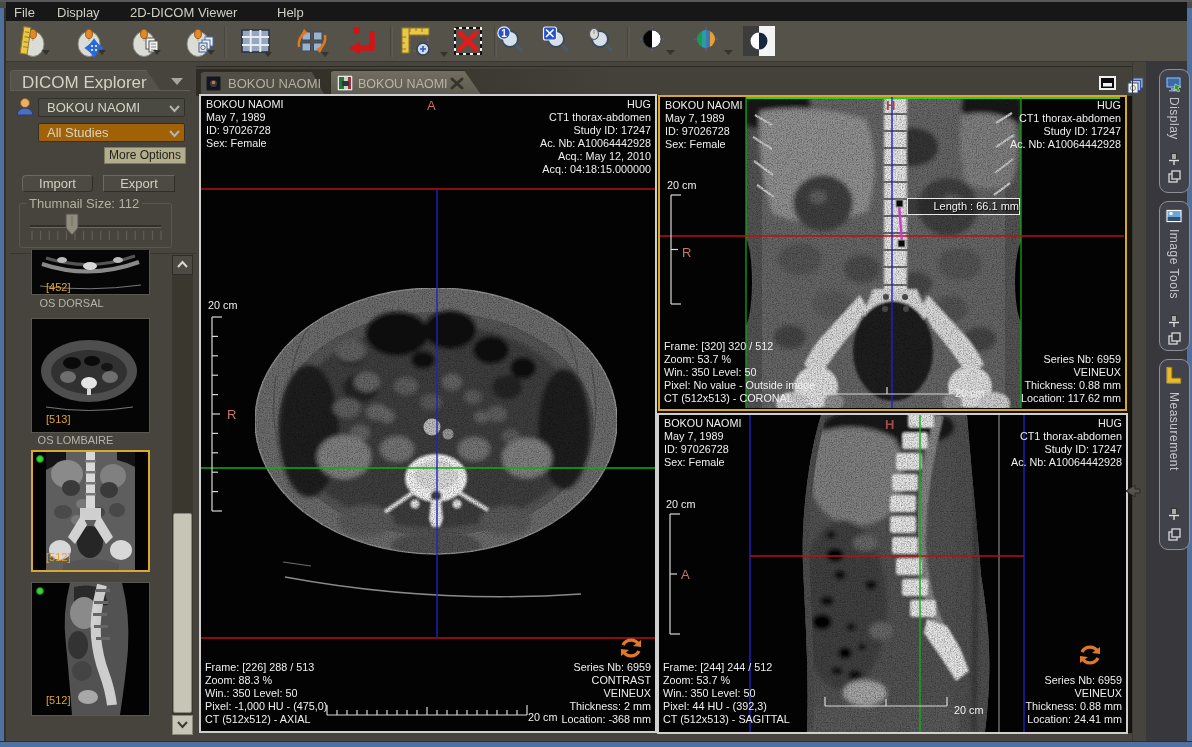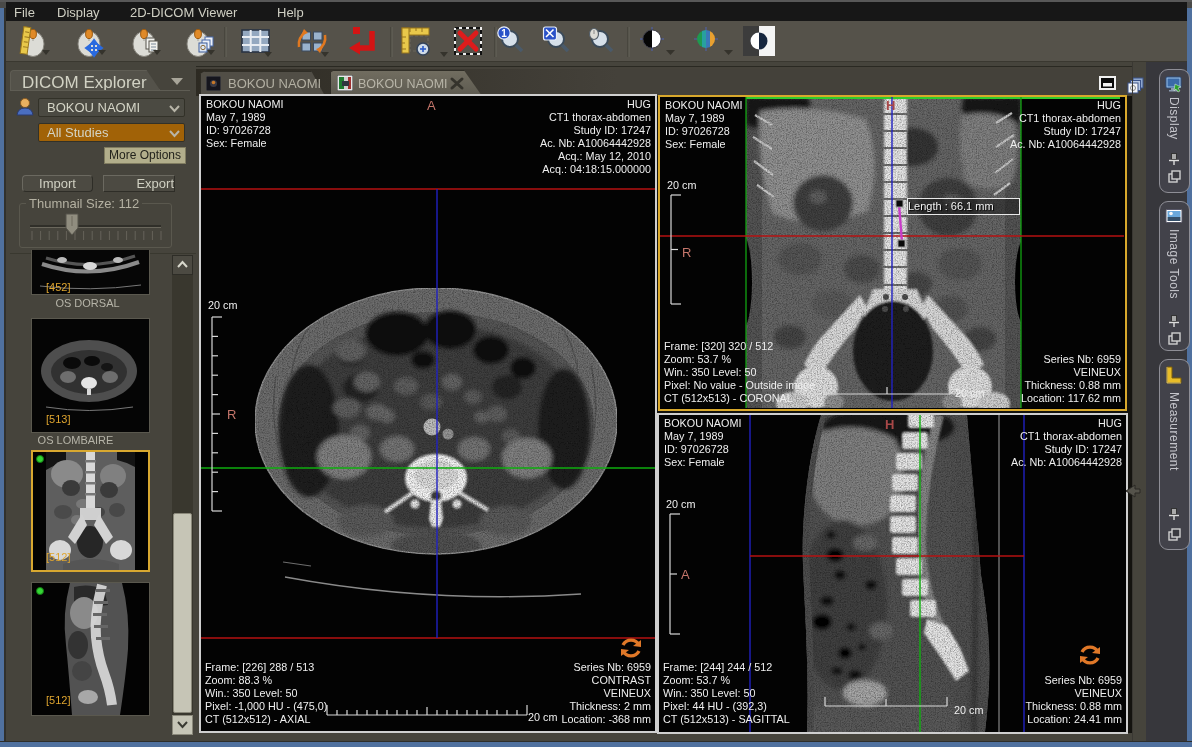--- a/index.html
+++ b/index.html
@@ -217,21 +217,21 @@
     </svg>
 </div>
 <div class="a" style="left:38px;top:123px;width:147px;height:19px;background:#a16207;border:1px solid #323128;border-radius:2px;color:#d4d4c6;font-size:13px">
 <span class="a" style="left:8px;top:1px">All Studies</span>
 <svg class="a" style="right:4px;top:5px" width="11" height="9">
       <path d="M1,2 l4.5,5 l4.5,-5" fill="none" stroke="#b8b5a8" stroke-width="2"></path>
     </svg>
 </div>
 <div class="a" style="left:104px;top:147px;width:82px;height:17px;background:#b2ae8b;border:1px solid #807c60;font-size:12px;color:#23231c;text-align:center;line-height:15px">More Options</div>
 <div class="a" style="left:22px;top:175px;width:71px;height:17px;background:#4c4a42;border:1px solid #2e2d27;border-top-color:#6b6960;border-left-color:#6b6960;border-radius:4px;font-size:13px;color:#d0d0c2;text-align:center;line-height:15px">Import</div>
-<div class="a" style="left:103px;top:175px;width:72px;height:17px;background:#4c4a42;border:1px solid #2e2d27;border-top-color:#6b6960;border-left-color:#6b6960;border-radius:0;font-size:13px;color:#d0d0c2;text-align:right;line-height:15px">Export</div>
+<div class="a" style="left:103px;top:175px;width:72px;height:17px;background:#4c4a42;border:1px solid #2e2d27;border-top-color:#6b6960;border-left-color:#6b6960;border-radius:0;font-size:13px;color:#d0d0c2;text-align:center;line-height:15px">Export</div>
 <div class="a" style="left:19px;top:203px;width:153px;height:45px;border:1px solid #5a584e;border-radius:3px"></div>
 <div class="a" style="left:26px;top:196px;background:#46443c;padding:0 3px;font-size:13px;color:#b4b1a2">Thumnail Size: 112</div>
 <svg class="a" style="left:20px;top:204px" width="151" height="43" viewBox="0 0 151 43">
 <rect x="10" y="21" width="131" height="2" fill="#302f29"></rect>
 <rect x="10" y="23" width="131" height="1" fill="#6a675c"></rect>
 <g stroke="#66635a" stroke-width="1">
 <line x1="12" y1="27" x2="12" y2="36"></line>
       <line x1="20.6" y1="27" x2="20.6" y2="36"></line>
       <line x1="29.2" y1="27" x2="29.2" y2="36"></line>
       <line x1="37.8" y1="27" x2="37.8" y2="36"></line>
@@ -259,21 +259,21 @@
 <rect width="117" height="44" fill="#060606"></rect>
 <path d="M10,14 Q58,30 107,12" stroke="#8a8a8a" stroke-width="4" fill="none"></path>
 <path d="M14,8 Q58,22 103,6" stroke="#555" stroke-width="3" fill="none"></path>
 <ellipse cx="58" cy="16" rx="7" ry="4" fill="#d8d8d8"></ellipse>
 <ellipse cx="30" cy="10" rx="5" ry="3" fill="#bbb"></ellipse>
 <ellipse cx="86" cy="10" rx="5" ry="3" fill="#bbb"></ellipse>
 <path d="M8,36 Q58,42 109,35" stroke="#777" fill="none"></path>
 </svg>
 </div>
 <div class="thlab" style="left:46px;top:281px">[452]</div>
-<div class="serlab" style="left:28px;top:297px">OS DORSAL</div>
+<div class="serlab" style="left:12px;top:297px">OS DORSAL</div>
 <div class="a" style="left:31px;top:318px;width:119px;height:115px;background:#000;border:1px solid #5a584e;overflow:hidden">
 <svg width="117" height="113" viewBox="0 0 117 113">
 <rect width="117" height="113" fill="#050505"></rect>
 <ellipse cx="57" cy="52" rx="48" ry="31" fill="#4e4e4e"></ellipse>
 <ellipse cx="57" cy="53" rx="38" ry="22" fill="#313131"></ellipse>
 <ellipse cx="40" cy="44" rx="9" ry="6" fill="#0a0a0a"></ellipse>
 <ellipse cx="60" cy="42" rx="8" ry="5" fill="#0a0a0a"></ellipse>
 <ellipse cx="75" cy="48" rx="6" ry="4" fill="#151515"></ellipse>
 <ellipse cx="36" cy="58" rx="8" ry="6" fill="#6e6e6e"></ellipse>
 <ellipse cx="78" cy="58" rx="8" ry="6" fill="#6e6e6e"></ellipse>
@@ -665,21 +665,21 @@
 Pixel: No value - Outside image
 CT (512x513) - CORONAL</div>
 <div class="ov ovr" style="right:4px;bottom:4px">Series Nb: 6959
 VEINEUX
 Thickness: 0.88 mm
 Location: 117.62 mm</div>
 <div class="ov" style="left:295px;bottom:9px">20 cm</div>
 <div class="ov" style="left:7px;top:82px">20 cm</div>
 <div class="orl" style="left:226px;top:1px;font-weight:bold;color:#a84848">H</div>
 <div class="orl" style="left:22px;top:148px">R</div>
-<div class="a" style="left:247px;top:101px;width:113px;height:17px;border:1px solid #e8e8e8;background:rgba(30,30,30,.55);color:#f2f2f2;font-size:11px;text-align:left;line-height:15px;text-shadow:1px 1px 1px #000">Length : 66.1 mm</div>
+<div class="a" style="left:247px;top:101px;width:113px;height:17px;border:1px solid #e8e8e8;background:rgba(30,30,30,.55);color:#f2f2f2;font-size:11px;text-align:right;line-height:15px;text-shadow:1px 1px 1px #000">Length : 66.1 mm</div>
 </div>
 
 <div class="a" style="left:657px;top:413px;width:471px;height:321px;background:#cfcfcf"></div>
 <div class="pane" style="left:659px;top:415px;width:467px;height:317px">
 <svg width="467" height="317" viewBox="0 0 467 317">
 <defs>
 <clipPath id="sagbody">
           <path d="M162,0 C150,40 142,100 144,150 C146,200 150,250 148,317 L326,317 C334,250 330,210 322,160 C318,110 312,50 308,0 Z"></path>
         </clipPath>
 <filter id="blur2c">

